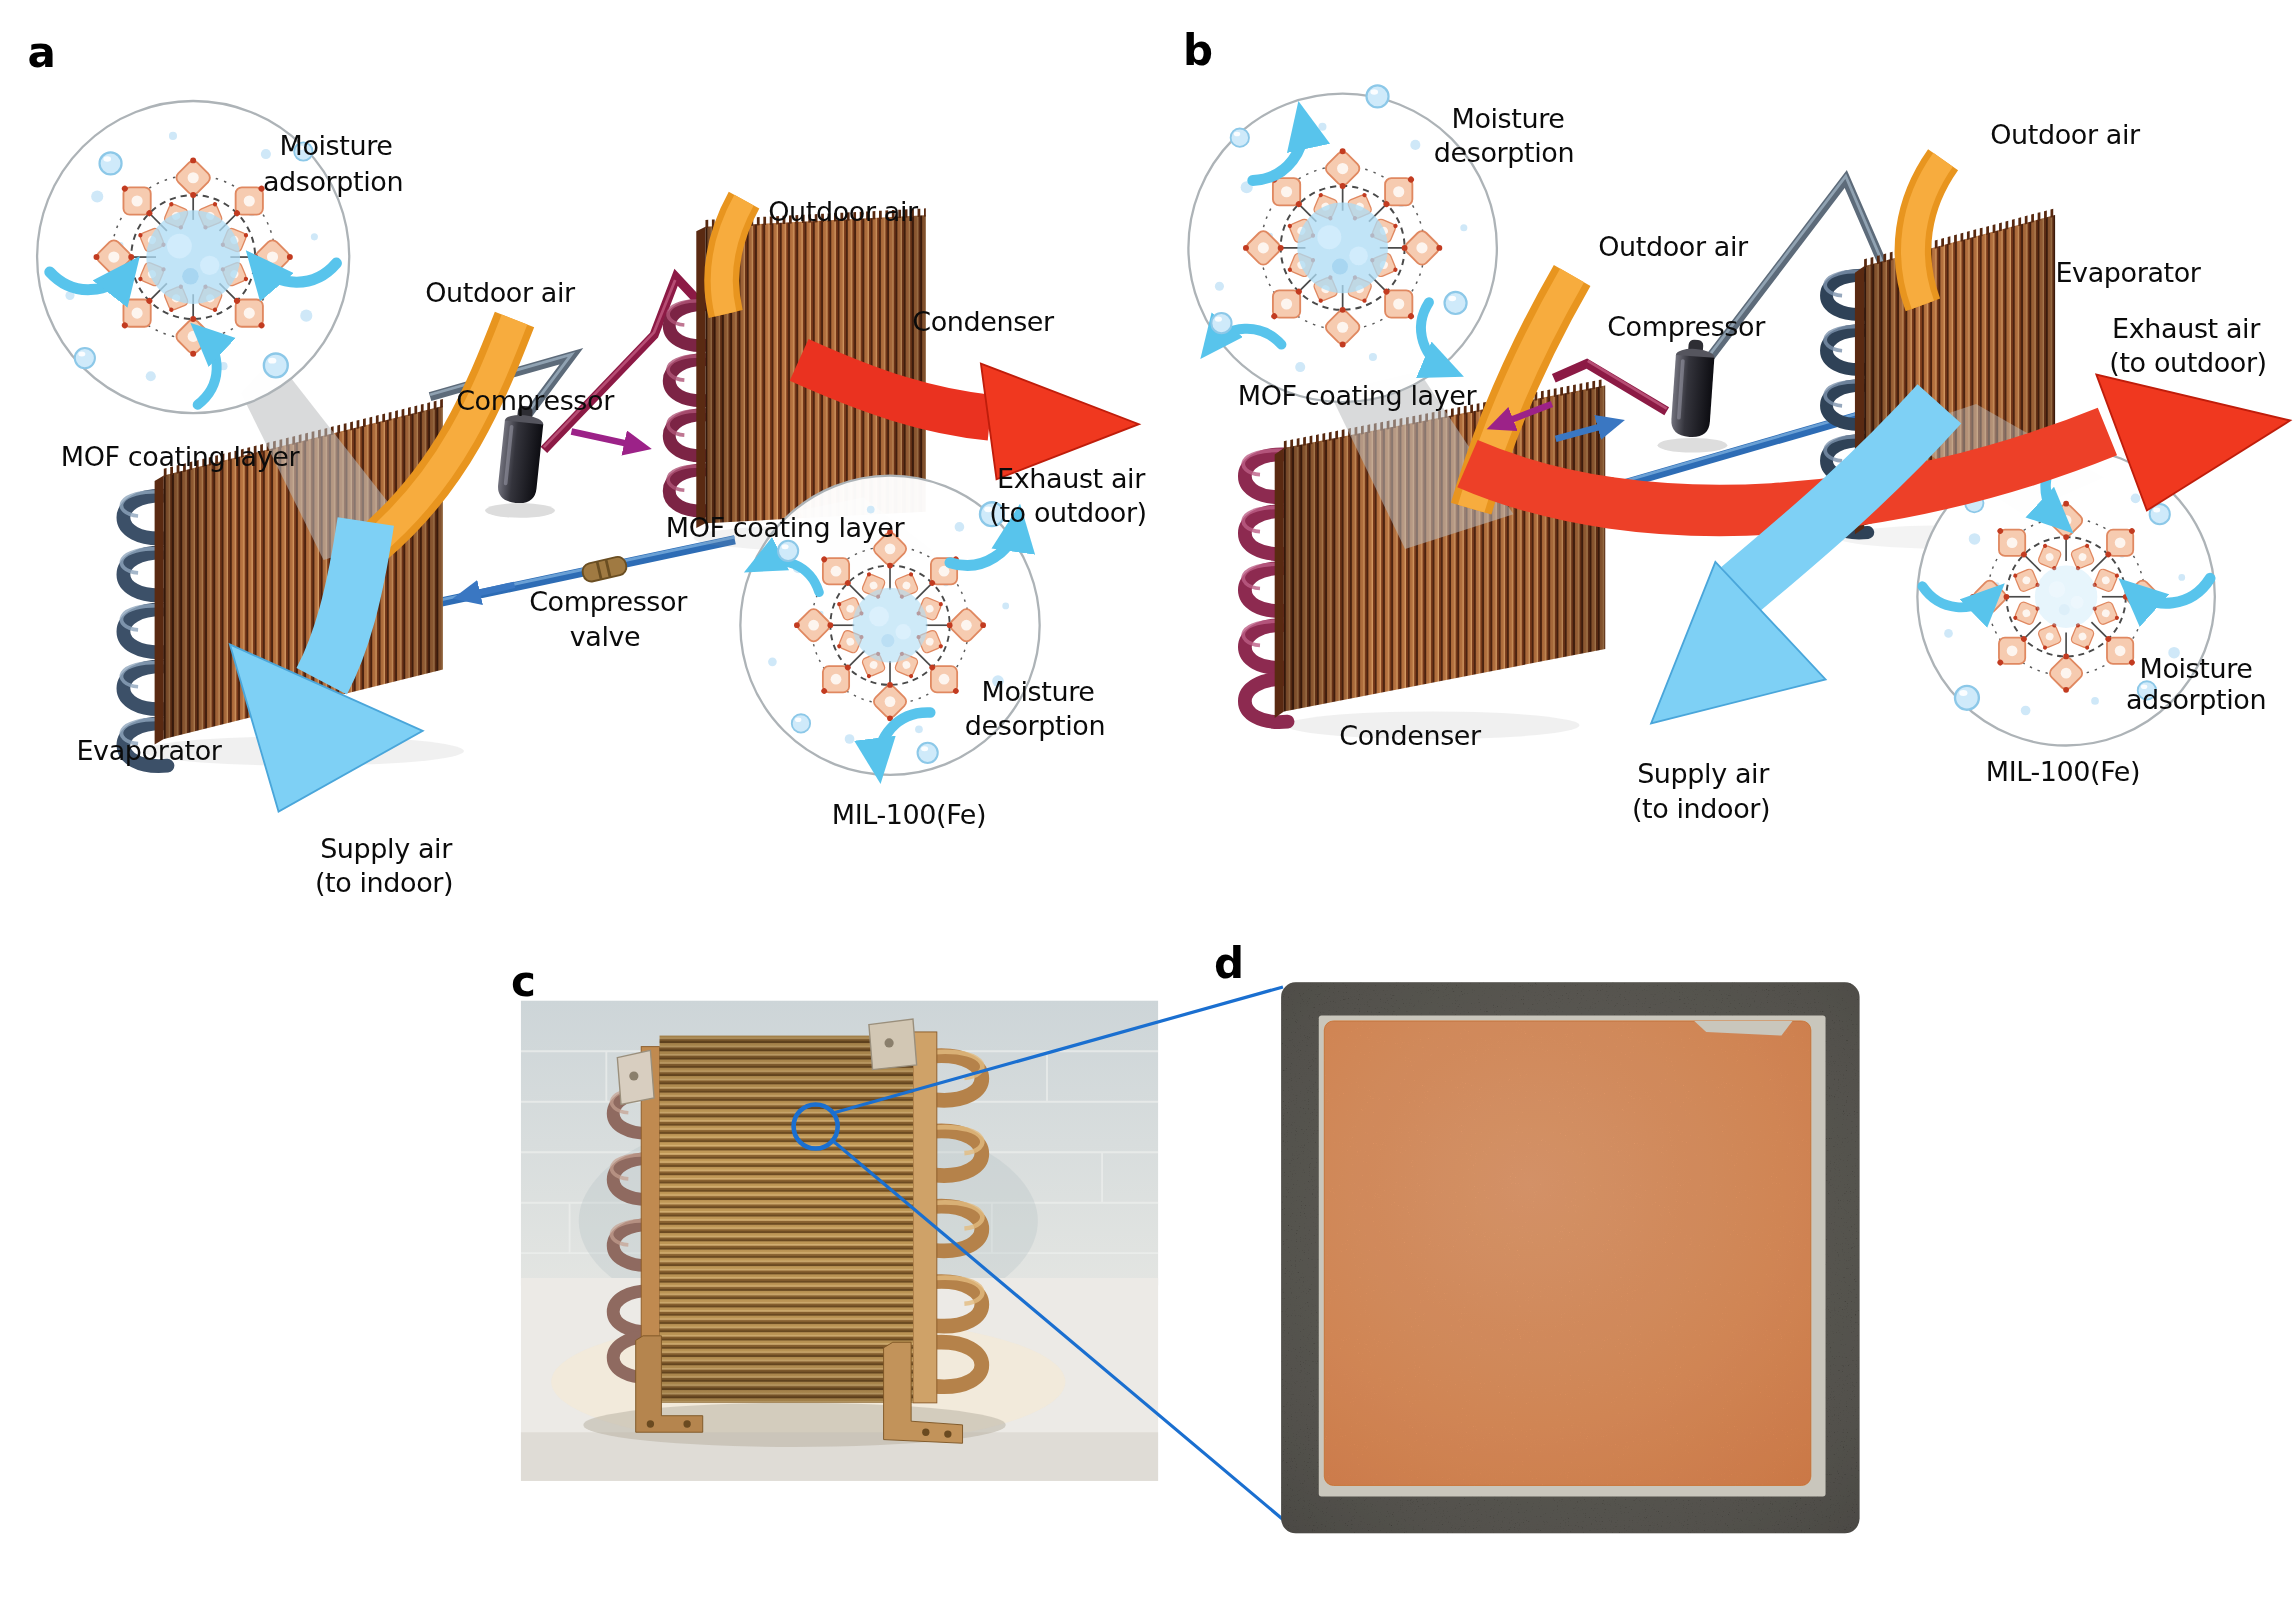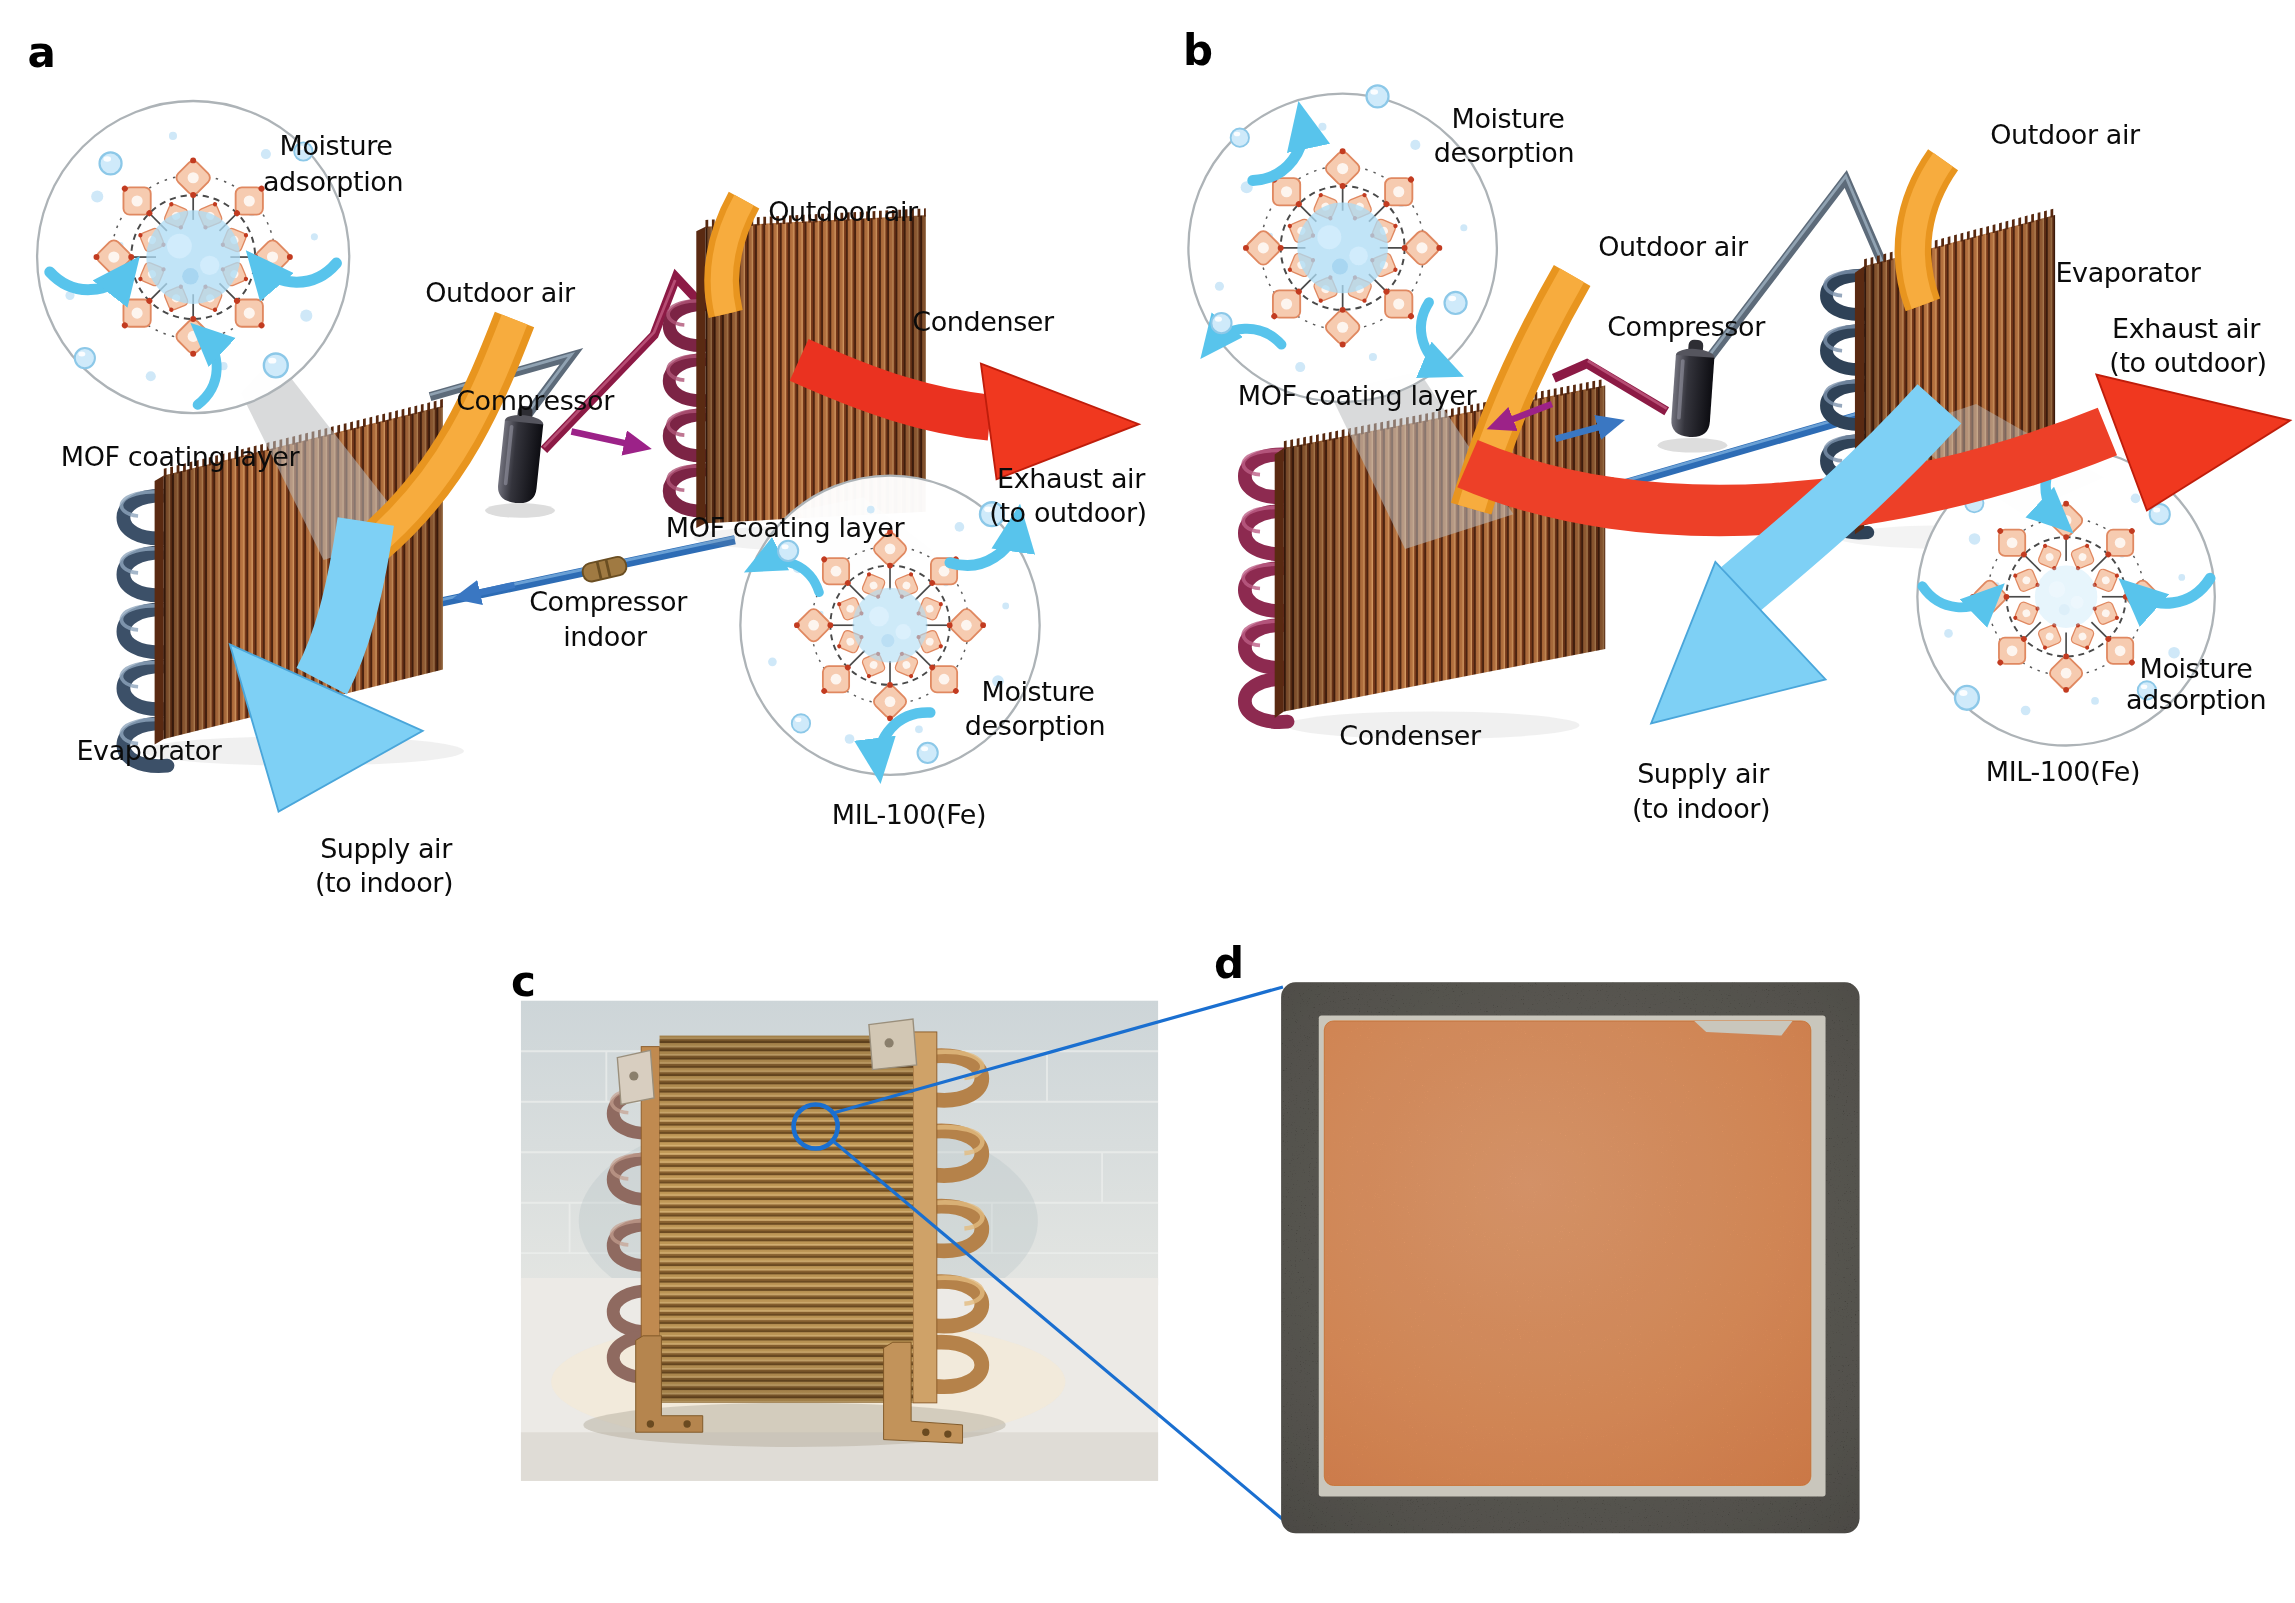--- a/index.html
+++ b/index.html
@@ -483,21 +483,21 @@
 <div class="lbl" style="left:535px;top:400px">Compressor</div>
 <div class="lbl" style="left:843px;top:211px">Outdoor air</div>
 <div class="lbl" style="left:983px;top:321px">Condenser</div>
 <div class="lbl" style="left:1071px;top:478px">Exhaust air</div>
 <div class="lbl" style="left:1068px;top:512px">(to outdoor)</div>
 <div class="lbl" style="left:785px;top:527px">MOF coating layer</div>
 <div class="lbl" style="left:1038px;top:691px">Moisture</div>
 <div class="lbl" style="left:1035px;top:725px">desorption</div>
 <div class="lbl" style="left:909px;top:814px">MIL-100(Fe)</div>
 <div class="lbl" style="left:608px;top:601px">Compressor</div>
-<div class="lbl" style="left:605px;top:636px">indoor</div>
+<div class="lbl" style="left:605px;top:636px">valve</div>
 <div class="lbl" style="left:180px;top:456px">MOF coating layer</div>
 <div class="lbl" style="left:149px;top:750px">Evaporator</div>
 <div class="lbl" style="left:386px;top:848px">Supply air</div>
 <div class="lbl" style="left:384px;top:882px">(to indoor)</div>
 
 <div class="lbl" style="left:1508px;top:118px">Moisture</div>
 <div class="lbl" style="left:1504px;top:152px">desorption</div>
 <div class="lbl" style="left:1673px;top:246px">Outdoor air</div>
 <div class="lbl" style="left:1686px;top:326px">Compressor</div>
 <div class="lbl" style="left:1357px;top:395px">MOF coating layer</div>

